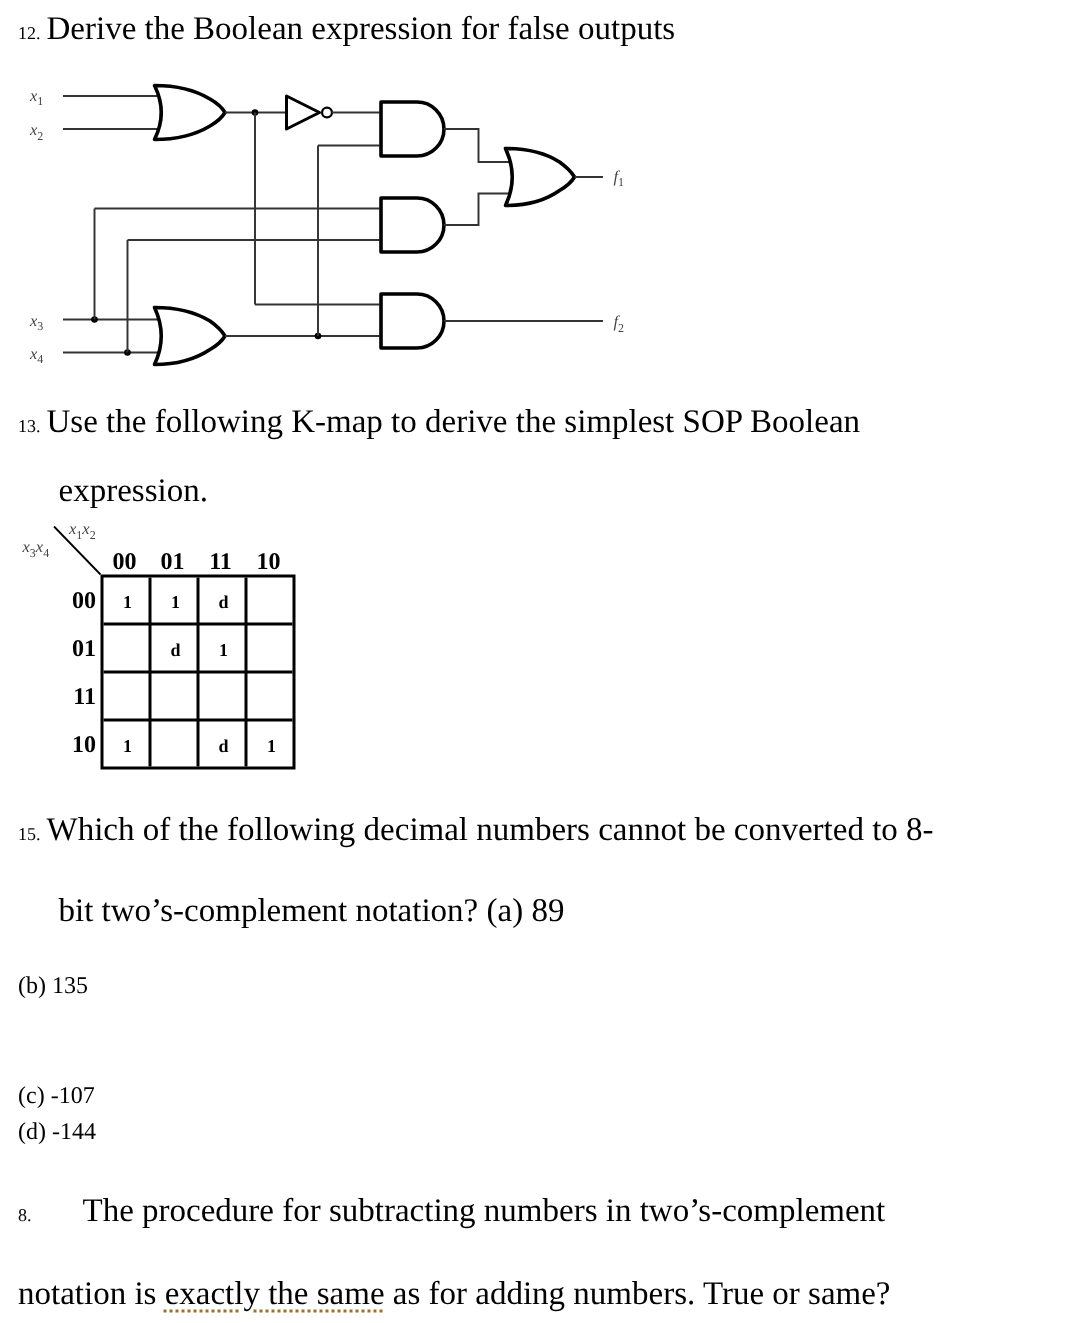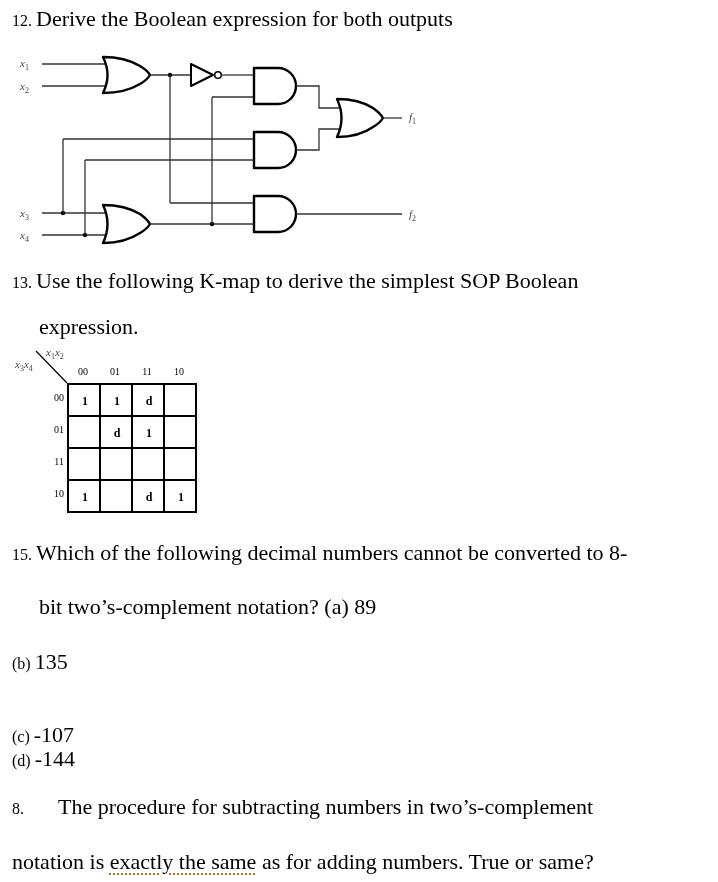--- a/index.html
+++ b/index.html
@@ -1,30 +1,30 @@
 <!DOCTYPE html>
 <html><head>
 <meta charset="utf-8">
 <style>
   html, body { margin: 0; padding: 0; background: #ffffff; }
   body {
     width: 718px; height: 882px; position: relative; overflow: hidden;
     font-family: "Liberation Serif", "DejaVu Serif", serif; color: #000;
   }
   .abs { position: absolute; white-space: nowrap; }
-  .qnum { font-size: 16px; }
+  .qnum { font-size: 12px; }
   .qtext { font-size: 22px; }
   .q12 { left: 12px; top: 6px; }
   .q13a { left: 12px; top: 268px; }
   .q13b { left: 39px; top: 314px; }
   .q14a { left: 12px; top: 540px; }
   .q14b { left: 39px; top: 594px; }
   .opt { left: 12px; }
   .opt .lbl { font-size: 16px; }
-  .opt .val { font-size: 22px; }
+  .opt .val { font-size: 16px; }
   .optb { top: 649px; }
   .optc { top: 722px; }
   .optd { top: 746px; }
   .q15a { left: 12px; top: 794px; }
   .q15a .qnum { margin-right: 30px; }
   .q15b { left: 12px; top: 849px; }
   .underline-dotted {
     text-decoration: underline dotted #a07020;
     text-decoration-thickness: 2px;
     text-underline-offset: 4px;
@@ -34,32 +34,32 @@
   .gate { stroke: #000; stroke-width: 2.4; fill: #fff; stroke-linejoin: round; }
   .dot { fill: #000; }
   .sig { font-family: "Liberation Serif", serif; font-style: italic; font-size: 11px; fill: #444; }
   .sigsub { font-size: 8px; font-style: normal; }
   .kmap-cell {
     position: absolute; width: 32px; height: 32px; box-sizing: border-box;
     display: flex; align-items: center; justify-content: center;
     font-size: 12px; font-weight: bold; font-family: "Liberation Serif", serif;
   }
   .kmap-colhdr, .kmap-rowhdr {
-    position: absolute; font-size: 10px; font-weight: normal;
+    position: absolute; font-size: 16px; font-weight: bold;
     font-family: "Liberation Serif", serif; text-align: center;
   }
   .kmap-colhdr { width: 32px; top: 366px; }
   .kmap-rowhdr { left: 44px; width: 20px; text-align: right; }
 </style>
 </head>
 <body>
 
 <div class="abs q12">
   <span class="qnum">12.</span>
-  <span class="qtext">Derive the Boolean expression for both outputs</span>
+  <span class="qtext">Derive the Boolean expression for false outputs</span>
 </div>
 
 <svg width="718" height="882" style="pointer-events:none">
 
   <g>
     <text class="sig" x="20" y="67">x<tspan class="sigsub" dy="3">1</tspan></text>
     <text class="sig" x="20" y="90">x<tspan class="sigsub" dy="3">2</tspan></text>
     <text class="sig" x="20" y="217">x<tspan class="sigsub" dy="3">3</tspan></text>
     <text class="sig" x="20" y="239">x<tspan class="sigsub" dy="3">4</tspan></text>
   </g>

